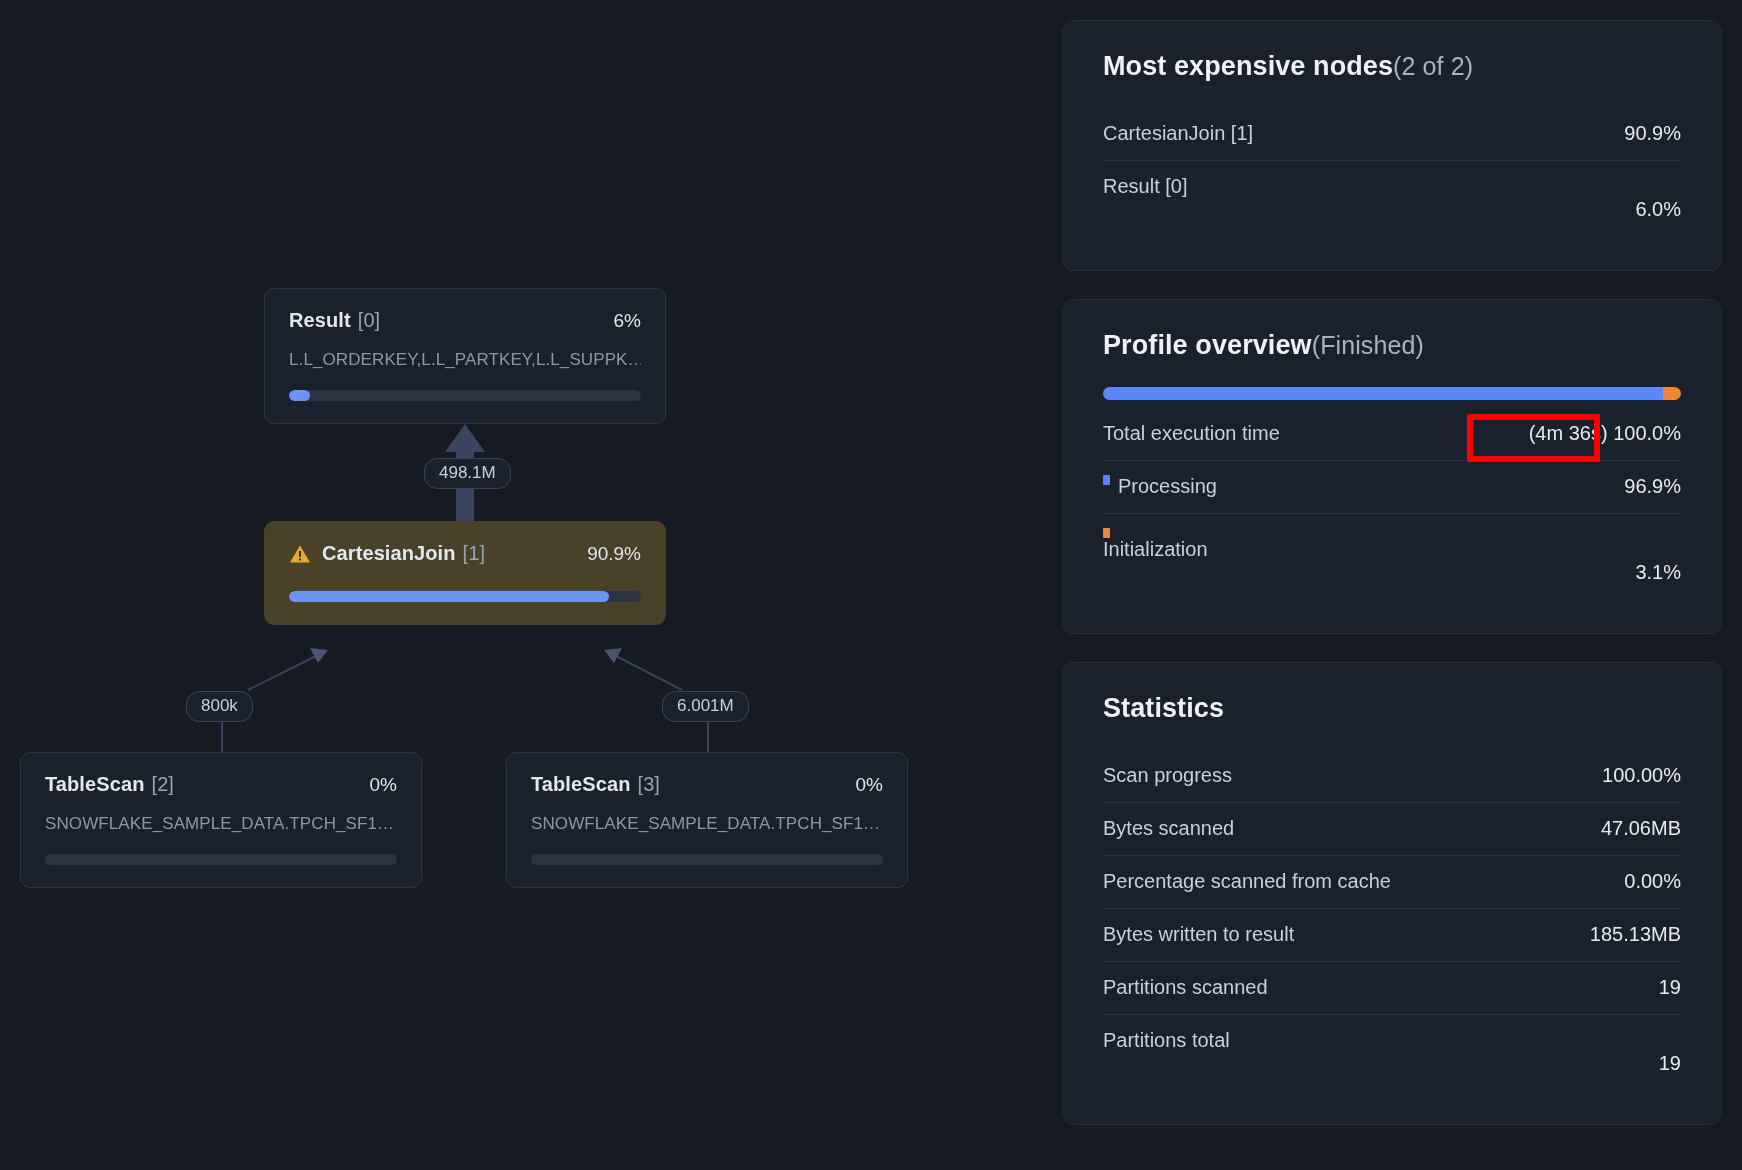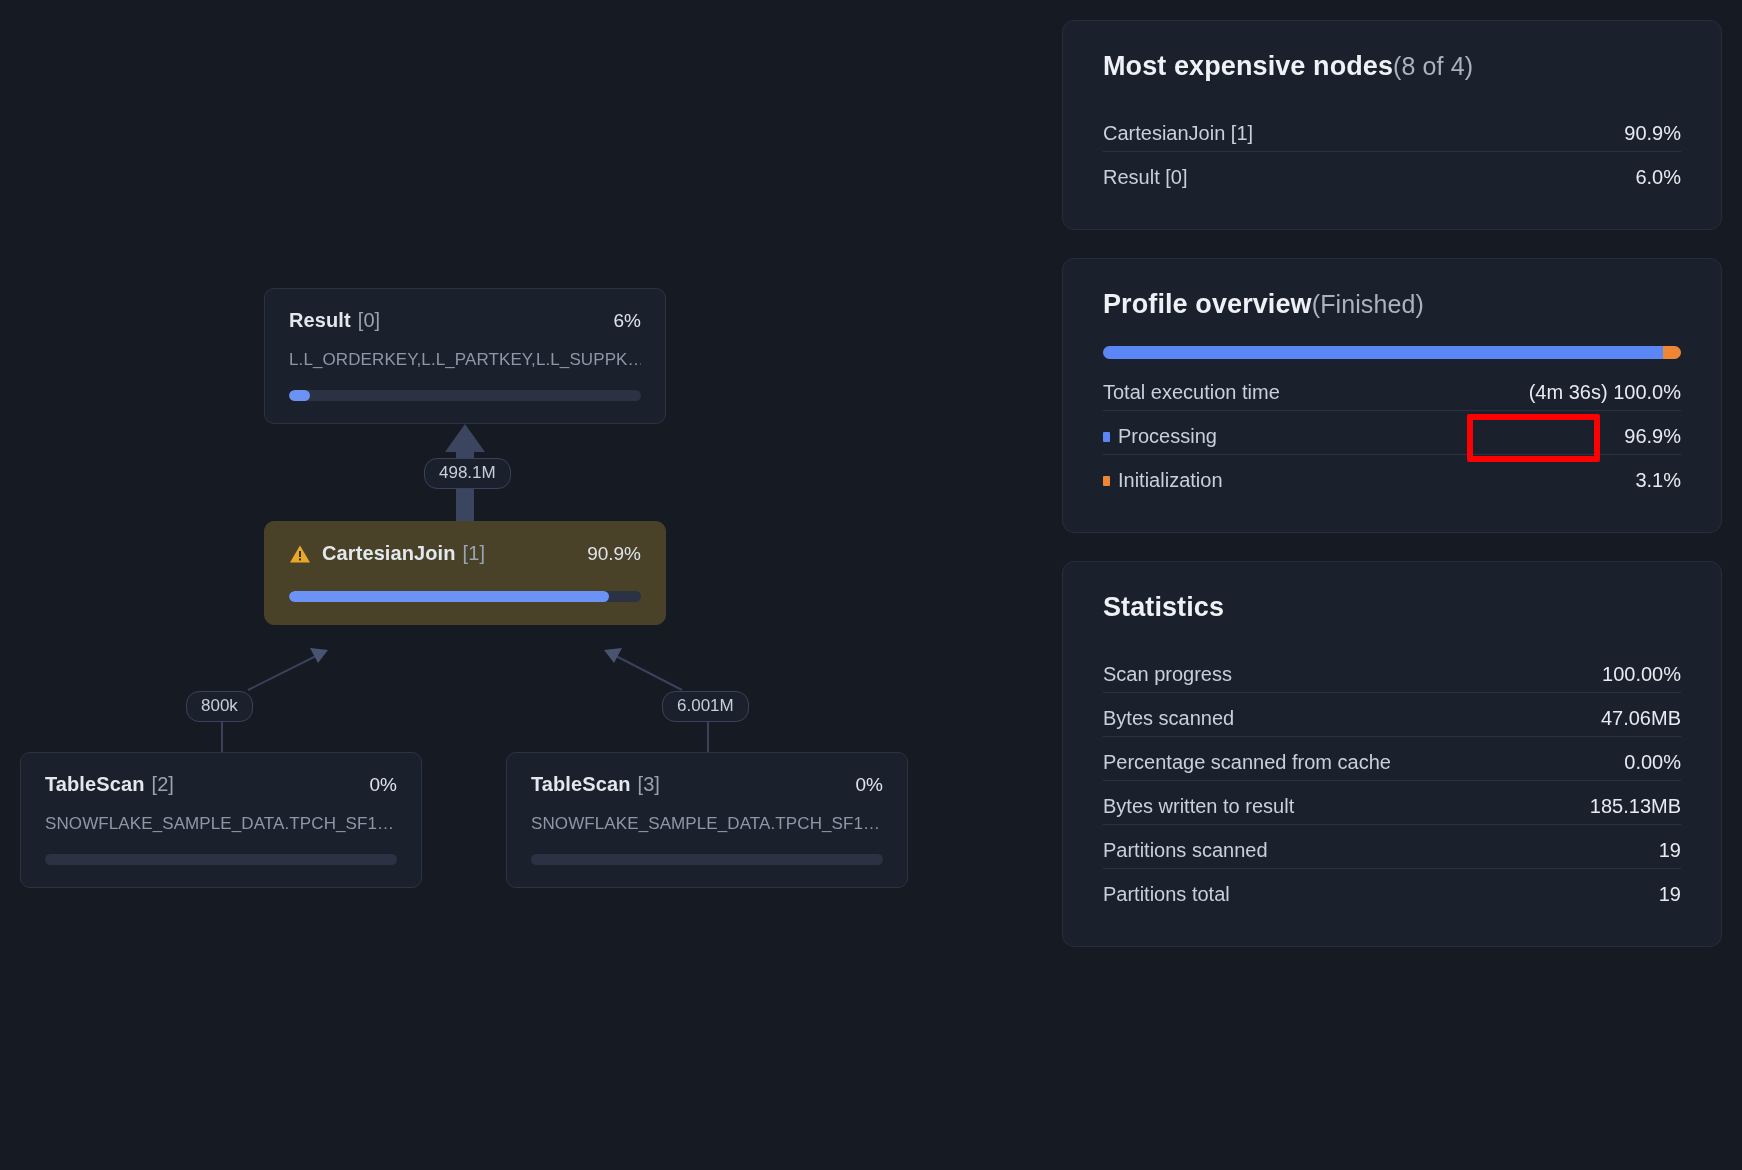--- a/index.html
+++ b/index.html
@@ -72,26 +72,26 @@
     padding: 30px 40px 34px 40px;
     margin-bottom: 28px;
   }
   .panel-title {
     font-size: 27px; font-weight: bold; color: #eef1f6;
     margin-bottom: 26px; letter-spacing: .1px;
   }
   .panel-title .sub { font-weight: normal; color: #aab2c0; font-size: 25px; }
 
   .row {
-    display: flex; align-items: center;
+    display: flex; 
     font-size: 20px; color: #c9d0dc;
-    padding: 14px 0 6px 0;
+    padding: 14px 0 15px 0;
     border-bottom: 1px solid #2a3140;
   }
-  .row:last-child { border-bottom: none; }
+  .row:last-child { border-bottom: none; flex-direction: column; }
   .row .val { margin-left: auto; color: #e6eaf1; white-space: nowrap; }
   .row .label { white-space: nowrap; }
   .dot {
     width: 7px; height: 10px; margin-right: 8px; flex: none; border-radius: 1px;
   }
 
   .ov-bar {
     height: 13px; border-radius: 7px; overflow: hidden;
     display: flex; margin-bottom: 8px; background: #2a3244;
   }
@@ -189,21 +189,21 @@
       <div class="bar-track">
         <div class="bar-fill" style="width: 0%; background: transparent;"></div>
       </div>
     </div>
   </div>
 
   <div id="panels">
 
     <section class="panel" style="margin-top:20px;">
       <div class="panel-title">
-        <span>Most expensive nodes</span><span class="sub">(8 of 4)</span>
+        <span>Most expensive nodes</span><span class="sub">(2 of 2)</span>
       </div>
       <div class="row">
         <span class="label">CartesianJoin [1]</span>
         <span class="val">90.9%</span>
       </div>
       <div class="row">
         <span class="label">Result [0]</span>
         <span class="val">6.0%</span>
       </div>
     </section>

